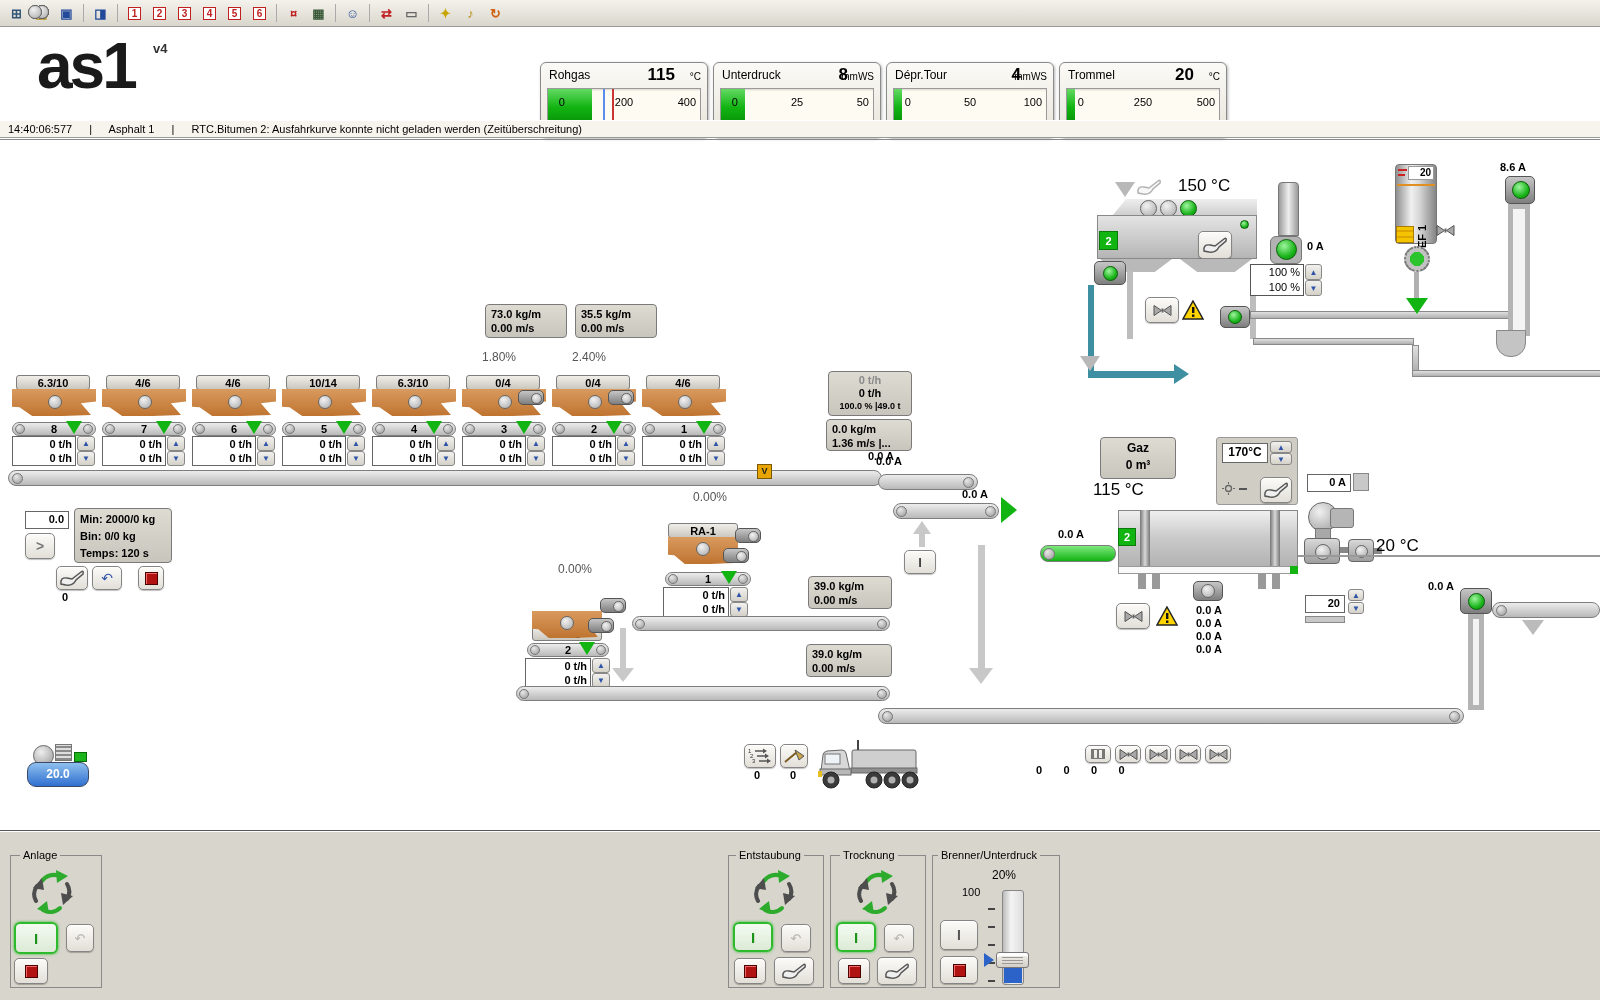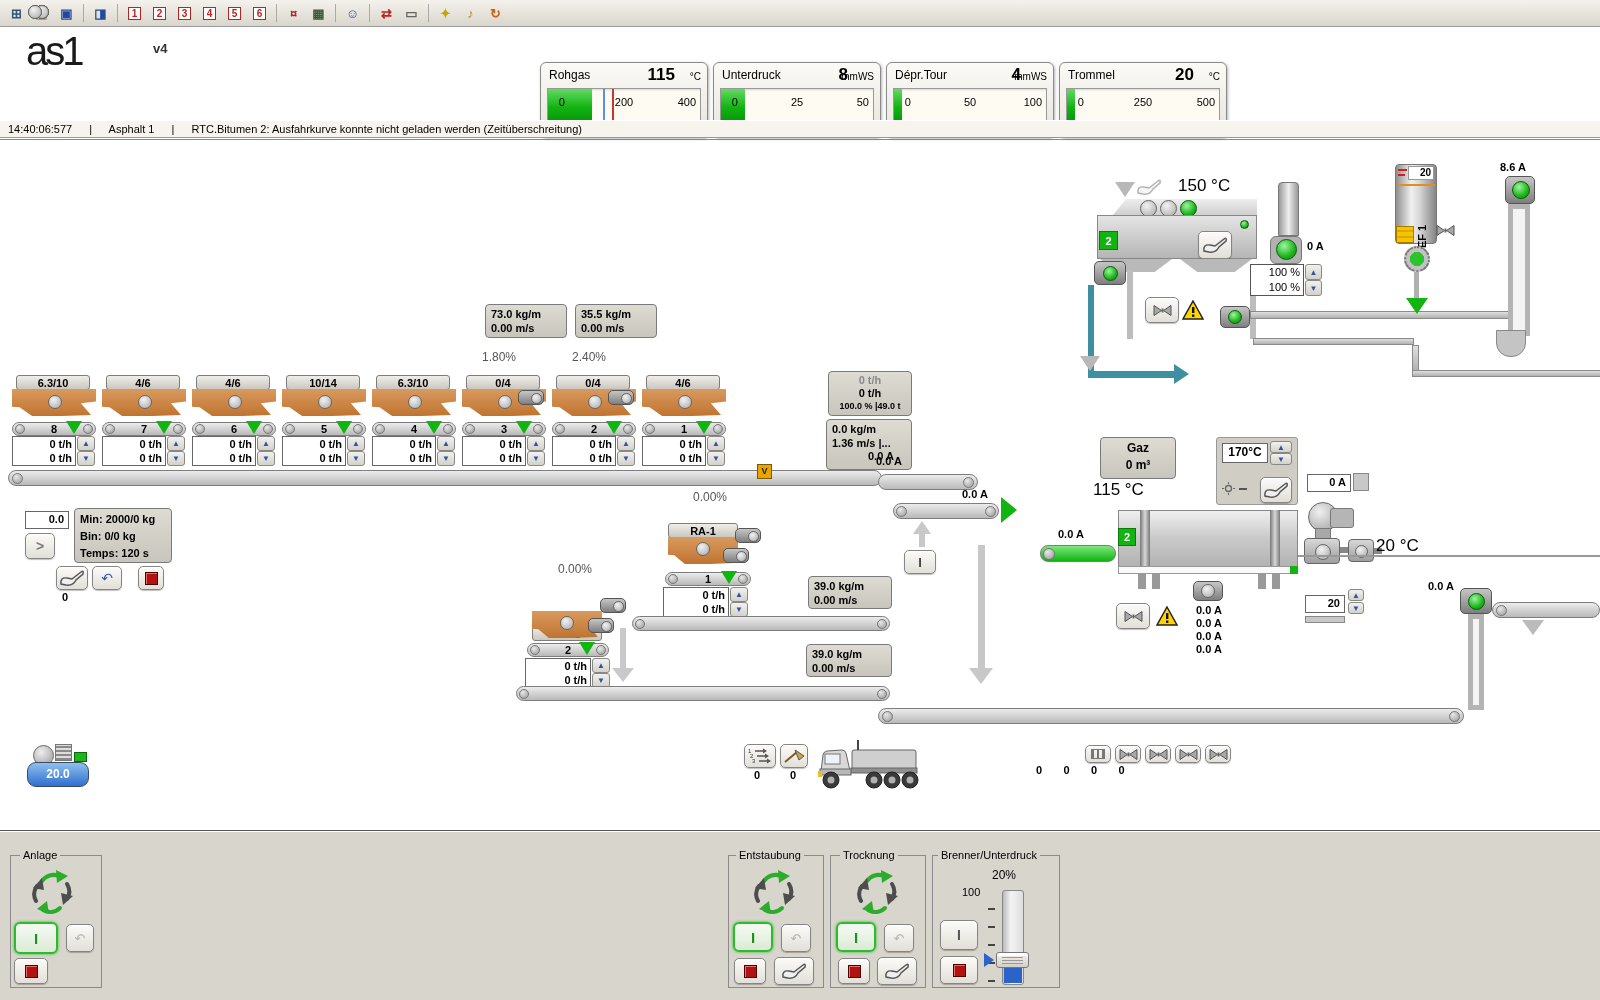--- a/index.html
+++ b/index.html
@@ -105,21 +105,21 @@
     </div>
     <div class="tbtn">
       <span style="color: rgb(184, 144, 26);">♪</span>
     </div>
     <div class="tbtn">
       <span style="color: rgb(208, 96, 16);">↻</span>
     </div>
   </div>
 
 <div class="a" style="left:0;top:27px;width:1600px;height:93px;background:#fff;">
-  <div class="a" style="left:26px;top:2px;font-size:40px;font-weight:normal;letter-spacing:-3px;color:#1a1a1a;">as1</div>
+  <div class="a" style="left:37px;top:2px;font-size:64px;font-weight:bold;letter-spacing:-3px;color:#1a1a1a;">as1</div>
   <div class="a" style="left:153px;top:14px;font-size:13px;font-weight:bold;color:#333;">v4</div>
   <div class="a" style="left:0;top:0;width:1600px;height:93px;">
       <div class="gauge" style="left: 540px;">
         <div class="glabel">Rohgas</div>
         <div class="gval">115</div>
         <div class="gunit">°C</div>
         <div class="gscale">
           <div class="gfill" style="width: 29%;"></div>
           <div class="gmark" style="left: 36%; background: rgb(91, 141, 239);"></div>
           <div class="gmark" style="left: 42%; background: rgb(204, 51, 51);"></div>
@@ -373,21 +373,21 @@
 <div class="ms" style="left:806px;top:644px;width:86px;height:33px;">
   <div>39.0 kg/m</div>
   <div>0.00 m/s</div>
 </div>
 
 <div class="ms" style="left:828px;top:371px;width:84px;height:45px;text-align:center;line-height:13px;">
   <div style="color:#8a8a8a;">0 t/h</div>
   <div>0 t/h</div>
   <div style="font-size:9px;">100.0 % |49.0 t</div>
 </div>
-<div class="ms" style="left:826px;top:419px;width:86px;height:51px;">
+<div class="ms" style="left:826px;top:419px;width:86px;height:32px;">
   <div>0.0 kg/m</div>
   <div>1.36 m/s |...</div>
 </div>
 <div class="t" style="left:868px;top:450px;">0.0 A</div>
 
 <div class="conv" style="left:878px;top:474px;width:100px;height:16px;">
   <div class="cend" style="right:3px;top:2px;width:11px;height:11px;"></div>
 </div>
 <div class="t" style="left:962px;top:488px;">0.0 A</div>
 <div class="conv" style="left:893px;top:503px;width:106px;height:16px;">

